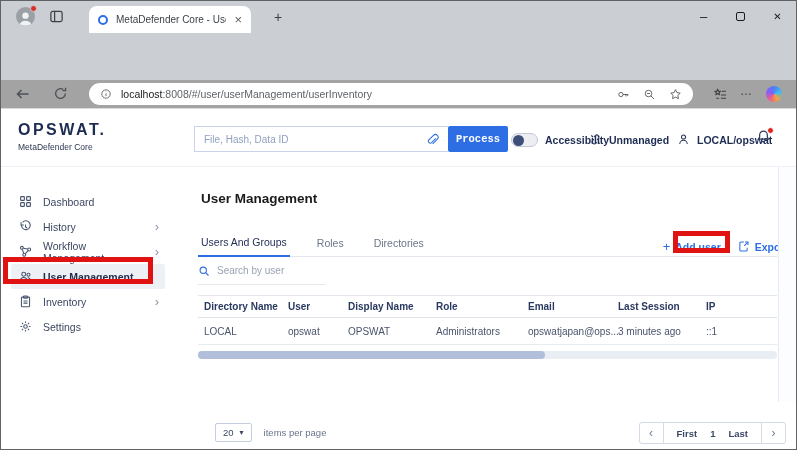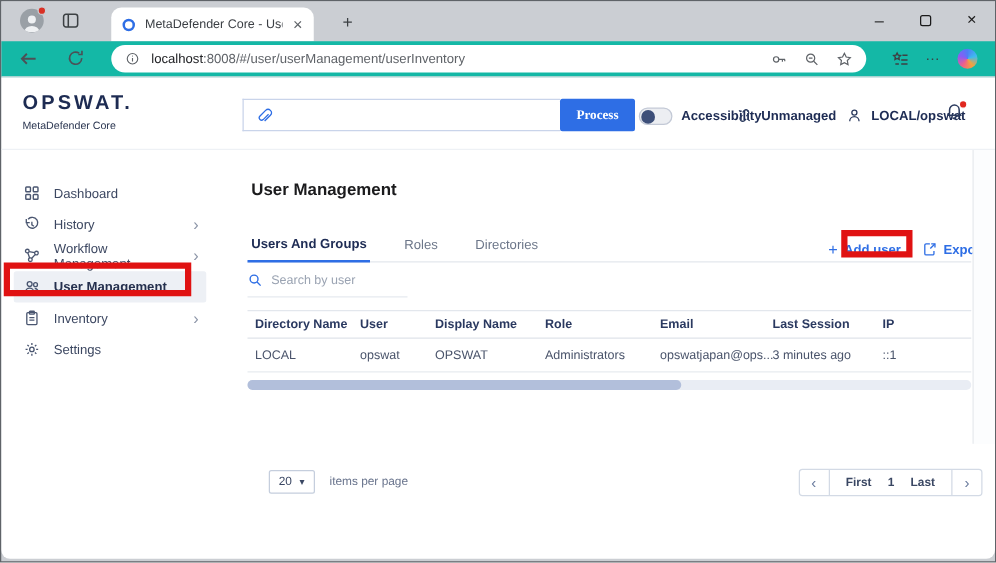--- a/index.html
+++ b/index.html
@@ -23,21 +23,21 @@
   .newtab { position: absolute; left: 266px; top: 5px; width: 22px; height: 22px; text-align: center;
             line-height: 22px; font-size: 14px; color: #3c4043; cursor: pointer; }
   .win-controls { position: absolute; right: 0; top: 0; display: flex; height: 30px; }
   .win-btn { width: 37px; display: flex; align-items: center; justify-content: center;
              color: #1b1b1b; cursor: pointer; }
   .win-btn.min { font-size: 13px; }
   .max-shape { width: 9px; height: 9px; border: 1.2px solid #1b1b1b; border-radius: 2px; }
   .win-btn.close { font-size: 10px; }
 
   
-  .addressbar { position: relative; height: 29px; background: #14b8a6; border-bottom: 1px solid #d9dcdf; }
+  .addressbar { position: relative; height: 29px; background: #a3a3a3; border-bottom: 1px solid #d9dcdf; margin-top: 47px; }
   .nav-ico { position: absolute; top: 6px; color: #4c5056; cursor: pointer; }
   .back { left: 14px; } .refresh { left: 52px; }
   .url-pill { position: absolute; left: 88px; top: 3px; width: 604px; height: 22px; background: #fff;
               border-radius: 11px; display: flex; align-items: center; padding: 0 11px; gap: 9px; }
   .info { color: #5f6368; flex: none; display: flex; }
   .url-text { flex: 1; font-size: 10.5px; color: #5f6368; white-space: nowrap; overflow: hidden; }
   .url-host { color: #202124; }
   .pill-ico { color: #5f6368; flex: none; display: flex; cursor: pointer; margin-left: 4px; }
   .collections { position: absolute; left: 712px; top: 7px; color: #3c4043; cursor: pointer; }
   .ellipsis { position: absolute; left: 739px; top: 4px; font-size: 12px; letter-spacing: 1px;
@@ -53,21 +53,21 @@
   .brand-logo { font-size: 16px; font-weight: 700; letter-spacing: 2.5px; color: #1d2b52; }
   .brand-product { font-size: 8.5px; color: #2a3550; margin-top: 3px; }
   .process-search { position: absolute; left: 193px; top: 17px; display: flex; height: 26px; }
   .file-input { width: 254px; border: 1px solid #c9d4ea; border-right: none; display: flex;
                 align-items: center; padding: 0 9px; gap: 6px; background: #fff; }
   .file-input input { border: none; outline: none; flex: 1; font-size: 10px; color: #333; min-width: 0; }
   .file-input input::placeholder { color: #8fa0c0; }
   .clip { color: var(--accent,#2e6ee5); display: flex; cursor: pointer; }
   .process-btn { width: 60px; background: var(--accent,#2e6ee5); color: #fff; font-size: 10.5px;
                  font-weight: 700; border: none; border-radius: 2px; cursor: pointer;
-                 font-family: Liberation Serif, serif; }
+                 font-family: Liberation Mono, monospace; }
   .bar-item { position: absolute; top: 24px; display: flex; align-items: center; gap: 7px; }
   .bar-label { font-size: 10.5px; font-weight: 600; color: #1e2c54; }
   .toggle { width: 27px; height: 14px; border-radius: 8px; background: #eceef2;
             border: 1px solid #c3c9d6; position: relative; cursor: pointer; }
   .knob { position: absolute; left: 1px; top: 0.5px; width: 11px; height: 11px; border-radius: 50%;
           background: #3d4f79; }
   .dk { color: #2b3a5e; display: flex; }
   .bell-wrap { position: absolute; left: 755px; top: 20px; cursor: pointer; }
   .bell-dot { position: absolute; right: -3px; top: -2px; width: 7px; height: 7px; border-radius: 50%;
               background: #e0271f; border: 1px solid #fff; }
@@ -83,29 +83,29 @@
   .nav-chev { margin-left: auto; color: #8d96a8; font-size: 13px; line-height: 10px; }
   .tagline { position: absolute; left: 17px; bottom: 12px; font-size: 7.5px; color: #b9bfc9;
              line-height: 11px; }
 
   
   .main { position: absolute; left: 189px; top: 58px; right: 0; bottom: 0; }
   .page-title { position: absolute; left: 11px; top: 24px; font-size: 13.5px; font-weight: 700; color: #1b1b1d; }
   .tabs { position: absolute; left: 8px; right: 19px; top: 66px; height: 24px;
           border-bottom: 1px solid #e3e7ed; display: flex; gap: 24px; align-items: flex-end; }
   .tab-item { font-size: 10.5px; color: #6c7689; padding: 0 3px 7px; cursor: pointer; }
-  .tab-item.active { color: #1e2c54; font-weight: 700; border-bottom: 2px solid var(--accent,#2e6ee5);
+  .tab-item.active { color: #1e2c54; font-weight: 400; border-bottom: 2px solid var(--accent,#2e6ee5);
                      margin-bottom: -1px; }
   .actions { position: absolute; top: 73px; right: 8px; display: flex; gap: 16px; align-items: center; }
   .blink { color: var(--accent,#2e6ee5); font-size: 10.5px; font-weight: 600; display: flex; gap: 5px;
            align-items: center; cursor: pointer; text-decoration: none; }
   .blink .bico { display: flex; }
   .plus-g { font-size: 13px; font-weight: 400; line-height: 10px; }
   .user-search { position: absolute; left: 8px; top: 98px; width: 128px; border-bottom: 1px solid #e6eaef;
-                 display: flex; align-items: center; gap: 7px; padding-bottom: 7px; }
+                 display: flex; align-items: flex-start; gap: 7px; padding-bottom: 7px; }
   .user-search .sico { color: var(--accent,#2e6ee5); display: flex; }
   .user-search input { border: none; outline: none; font-size: 10px; color: #333; width: 100px; }
   .user-search input::placeholder { color: #9aa3b2; }
   .table { position: absolute; left: 8px; right: 19px; top: 128px; }
   .thead, .trow { display: grid; grid-template-columns: 84px 60px 88px 92px 90px 88px 1fr;
                   padding-left: 6px; align-items: center; }
   .thead { height: 23px; border-top: 1px solid #e3e7ed; border-bottom: 1px solid #dfe3ea;
            font-size: 10px; font-weight: 700; color: #2a3960; }
   .trow { height: 27px; border-bottom: 1px solid #e8ebf0; font-size: 10px; color: #49536a; cursor: pointer; }
   .hscroll { position: absolute; left: 8px; right: 19px; top: 184px; height: 8px; border-radius: 4px;
@@ -222,20 +222,21 @@
 
   <div class="page">
 
     <div class="appbar">
       <div class="brand">
         <div class="brand-logo">OPSWAT.</div>
         <div class="brand-product">MetaDefender Core</div>
       </div>
       <div class="process-search">
         <div class="file-input">
+          <input type="text" placeholder="File, Hash, Data ID" style="">
           <span class="clip">
             <svg width="14" height="14" viewBox="0 0 16 16" fill="none" stroke="currentColor" stroke-width="1.2">
                 <path d="M12.4 7.3l-4.9 4.9a2.2 2.2 0 0 1-3.1-3.1l5.3-5.3a3.1 3.1 0 0 1 4.4 4.4l-5.3 5.3"></path>
               </svg>
           </span>
         </div>
         <button class="process-btn">Process</button>
       </div>
       <div class="bar-item" style="left:510px">
         <div class="toggle">

